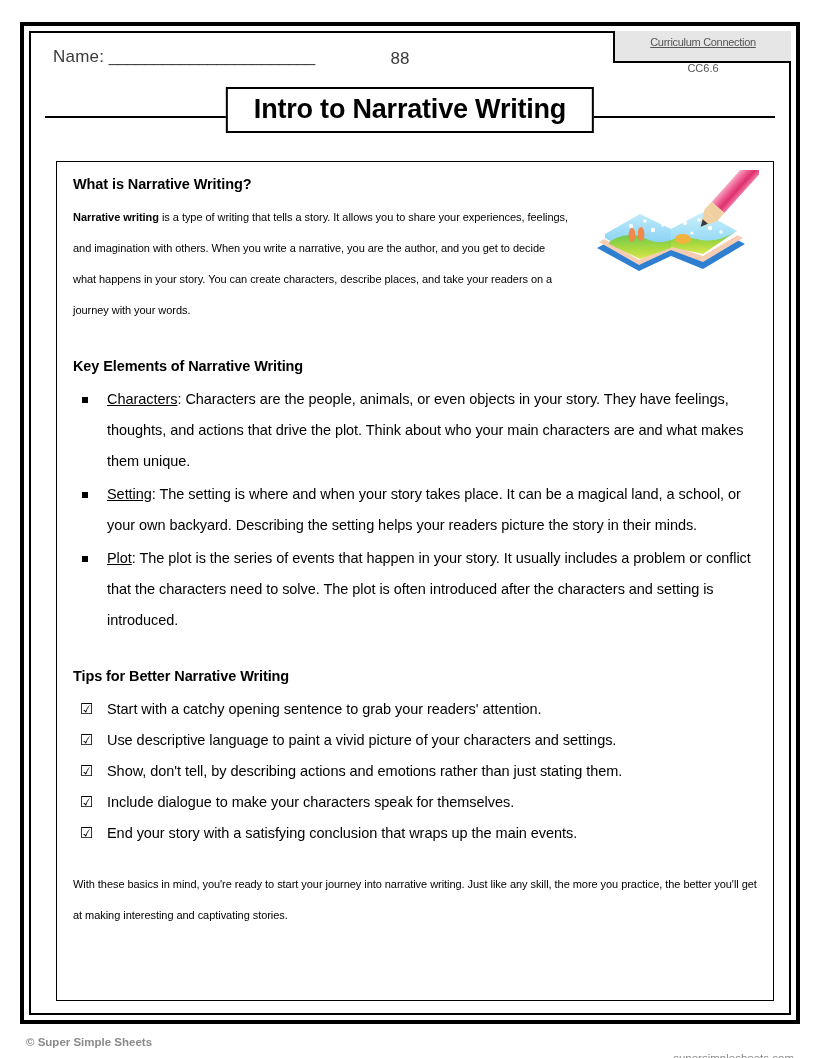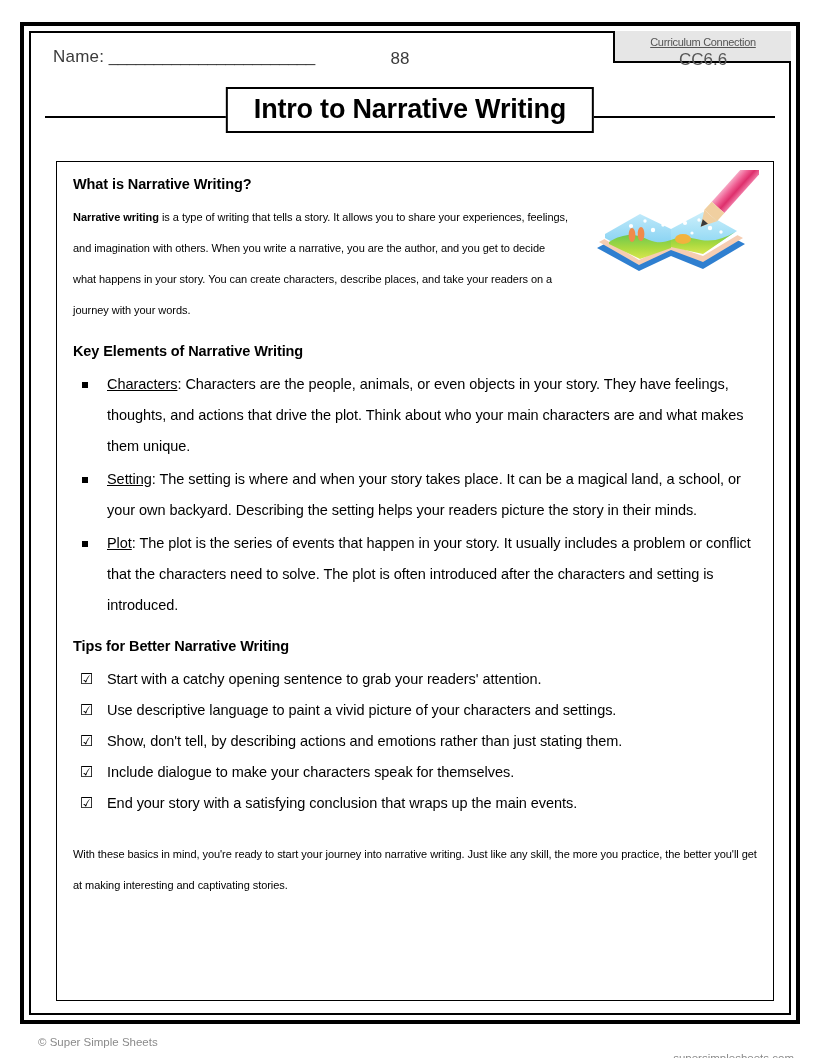--- a/index.html
+++ b/index.html
@@ -70,23 +70,23 @@
   }
   .curriculum-title {
     display: block;
     font-size: 11px;
     color: #555;
     text-decoration: underline;
     letter-spacing: -0.3px;
   }
   .curriculum-code {
     display: block;
-    font-size: 17px;
+    font-size: 11px;
     color: #555;
-    margin-top: 2px;
+    margin-top: 14px;
   }
 
   
   .title-zone {
     position: absolute;
     left: 0; right: 0; top: 52px;
     height: 62px;
   }
   .title-rule {
     position: absolute;
@@ -123,21 +123,21 @@
     padding: 14px 16px 0 16px;
     overflow: hidden;
   }
 
   h2.section-head {
     font-size: 14.5px;
     font-weight: bold;
     margin: 0 0 10px 0;
     letter-spacing: -0.1px;
   }
-  h2.section-head.spaced { margin-top: 17px; }
+  h2.section-head.spaced { margin-top: 32px; }
 
   .body-text {
     font-size: 11px;
     line-height: 31px;
     margin: 0;
     letter-spacing: -0.05px;
   }
   .body-text b { font-weight: bold; }
 
   
@@ -199,21 +199,21 @@
 
   
   .footer {
     position: absolute;
     left: 26px; right: 26px;
     top: 1036px;
     height: 18px;
     font-size: 11.5px;
     color: #8a8a8a;
   }
-  .footer .left  { position: absolute; left: 12px;  top: 0; }
+  .footer .left  { position: absolute; left: 0;  top: 0; font-weight: bold; }
   .footer .right { position: absolute; right: 0; top: 16px; }
 </style>
 </head>
 <body>
 
 <div class="page-outer">
   <div class="page-inner">
 
     <div class="header-row">
 

